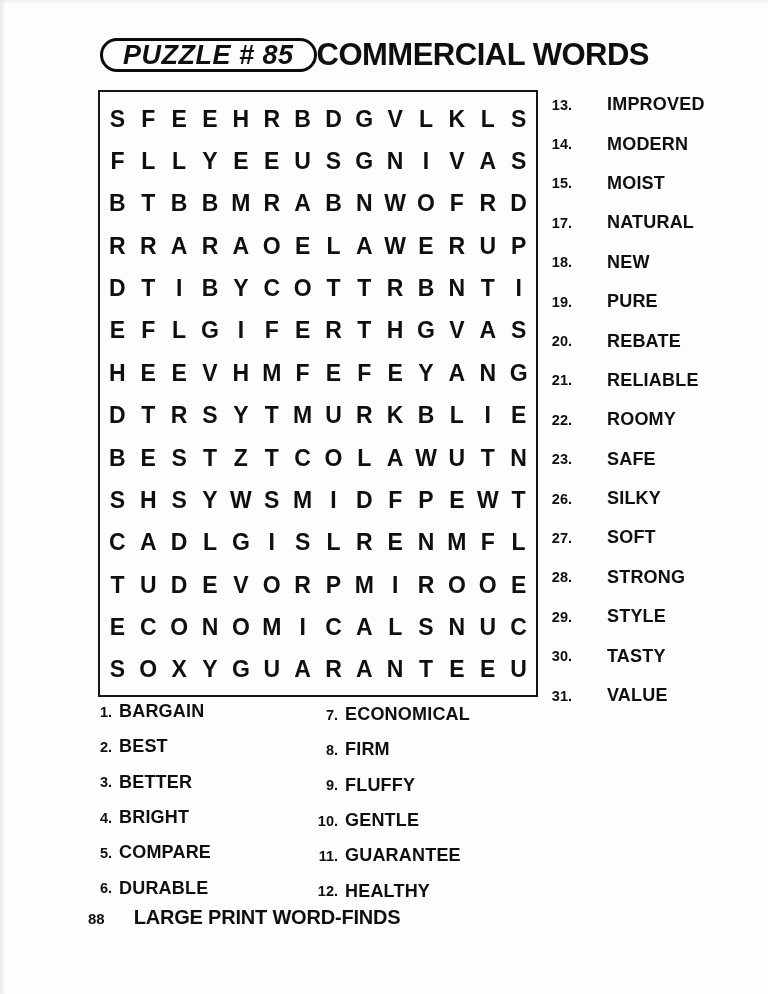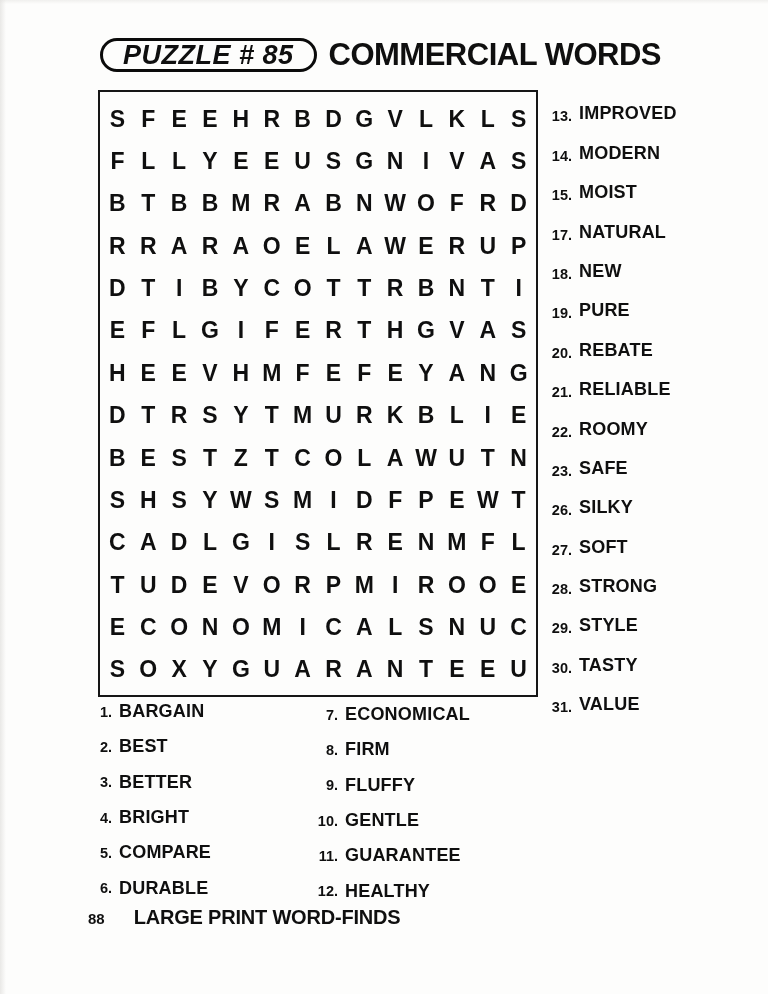--- a/index.html
+++ b/index.html
@@ -43,21 +43,21 @@
     padding: 0 20px;
     display: flex;
     align-items: center;
     font-weight: bold;
     font-style: italic;
     font-size: 27px;
     letter-spacing: 0.5px;
     white-space: nowrap;
   }
   .page-title {
-    margin-left: 12px;
+    margin-left: 0;
     font-weight: bold;
     font-size: 31px;
     letter-spacing: -0.5px;
     white-space: nowrap;
   }
 
   
   .grid-box {
     position: absolute;
     left: 98px;
@@ -101,21 +101,21 @@
     margin-left: 7px;
     letter-spacing: 0.2px;
     white-space: nowrap;
   }
 
   .list-right {
     position: absolute;
     left: 548px;
     top: 85px;
   }
-  .list-right .word-item { height: 39.4px; align-items: flex-end; }
+  .list-right .word-item { height: 39.4px; align-items: center; gap: 28px; }
   .list-right .word-num { width: 24px; }
 
   .list-bottom-left {
     position: absolute;
     left: 96px;
     top: 694px;
   }
   .list-bottom-left .word-item { height: 35.3px; align-items: center; }
   .list-bottom-left .word-num { width: 16px; }
 

